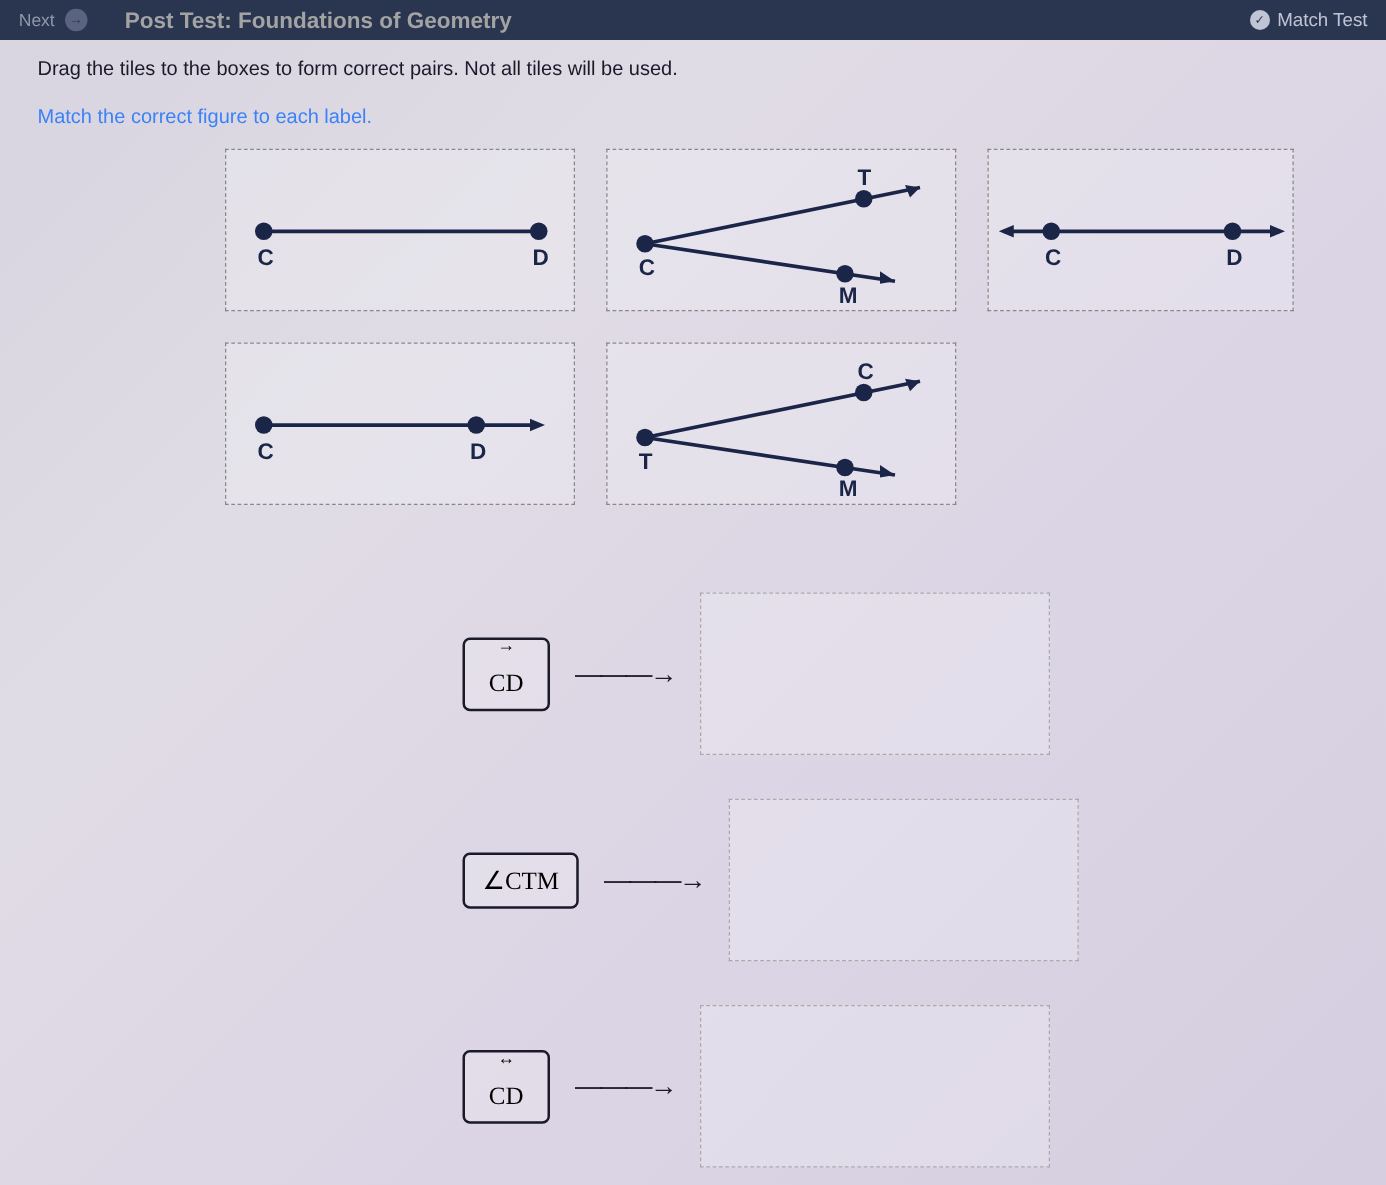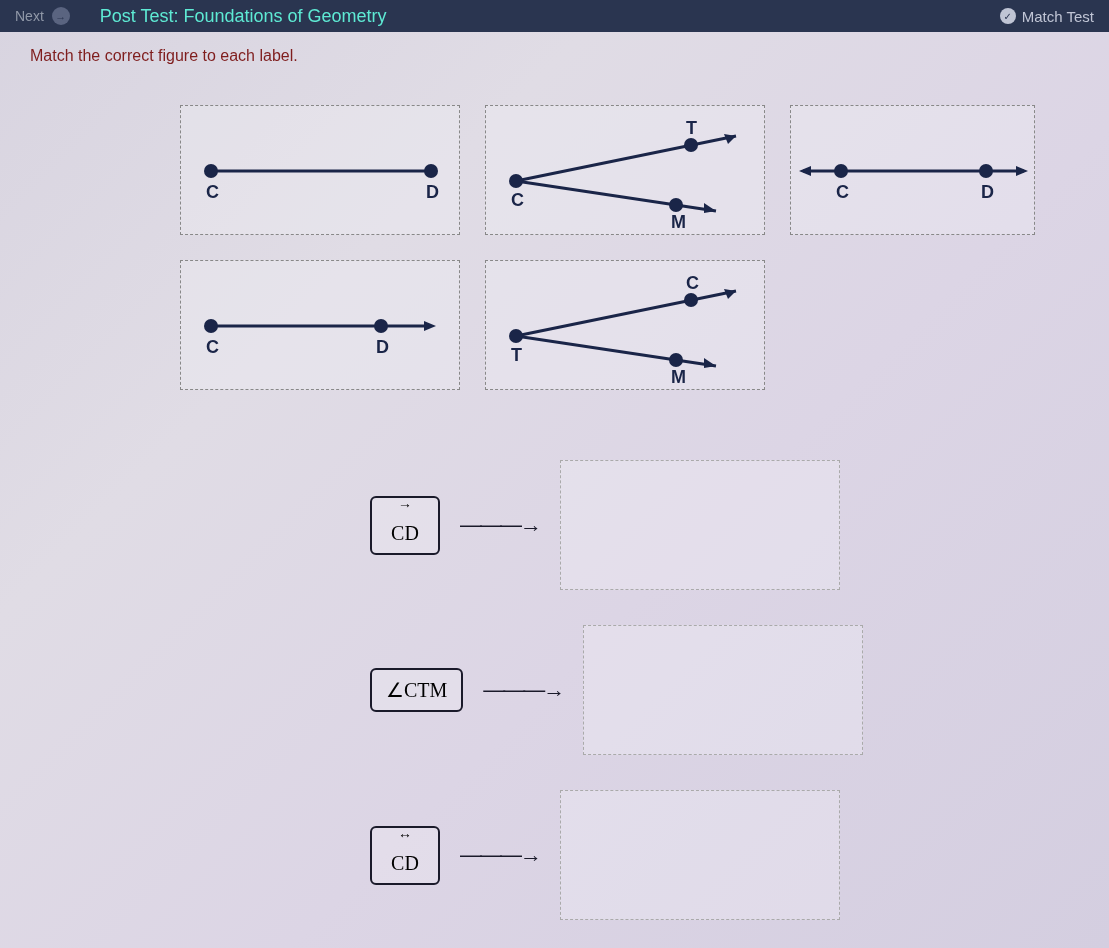--- a/index.html
+++ b/index.html
@@ -36,22 +36,22 @@
       border-radius: 50%;
       display: flex;
       align-items: center;
       justify-content: center;
       color: #2a3550;
       font-size: 11px;
     }
     .test-title {
       margin-left: 30px;
       font-size: 18px;
-      color: #5eead4;
-      font-weight: 400;
+      color: #a3a3a3;
+      font-weight: 700;
     }
     .submit-area {
       margin-left: auto;
       display: flex;
       align-items: center;
       gap: 6px;
       color: #c0c5d5;
       font-size: 15px;
     }
     .check-icon {
@@ -68,22 +68,22 @@
     .content {
       padding: 15px 30px;
     }
     .instructions {
       font-size: 16px;
       color: #1a1a2a;
       margin-bottom: 20px;
     }
     .sub-instructions {
       font-size: 16px;
-      color: #7f1d1d;
-      margin-bottom: 40px;
+      color: #3b82f6;
+      margin-bottom: 16px;
     }
     .tiles-area {
       display: flex;
       flex-wrap: wrap;
       gap: 25px;
       margin-left: 150px;
       margin-bottom: 70px;
     }
     .tile {
       width: 280px;
@@ -160,20 +160,21 @@
     <span class="next-icon">→</span>
   </div>
   <div class="test-title">Post Test: Foundations of Geometry</div>
   <div class="submit-area">
     <span class="check-icon">✓</span>
     <span>Match Test</span>
   </div>
 </div>
 
 <div class="content">
+  <div class="instructions">Drag the tiles to the boxes to form correct pairs. Not all tiles will be used.</div>
   <div class="sub-instructions">Match the correct figure to each label.</div>
 
   <div class="tiles-area">
 
     <div class="tile">
       <svg width="280" height="130">
         <line x1="30" y1="65" x2="250" y2="65" stroke="#1a2548" stroke-width="3"></line>
         <circle cx="30" cy="65" r="7" fill="#1a2548"></circle>
         <circle cx="250" cy="65" r="7" fill="#1a2548"></circle>
         <text x="25" y="92" font-size="18" font-weight="bold" fill="#1a2548">C</text>

